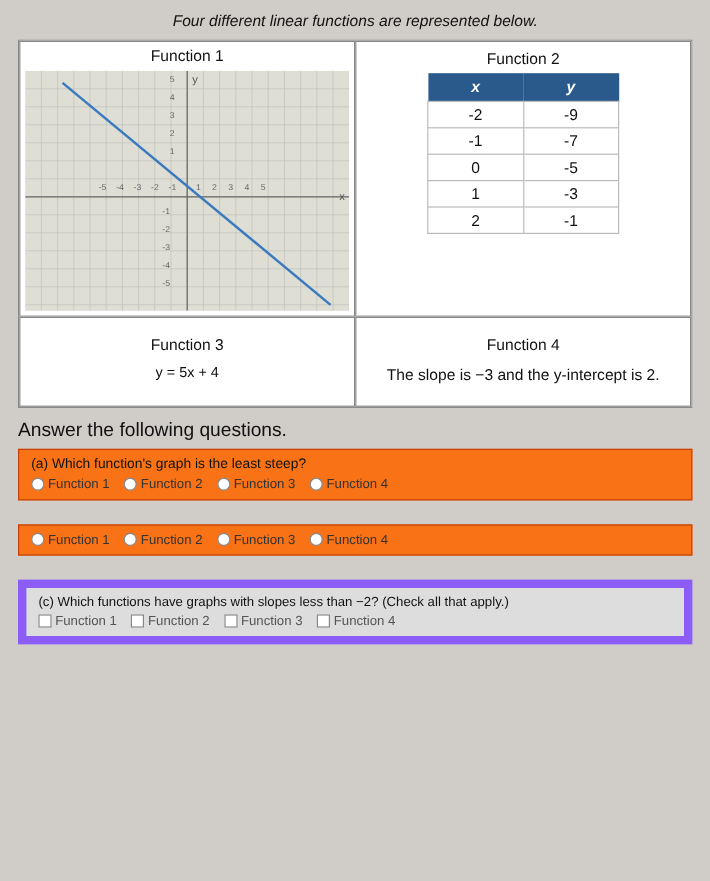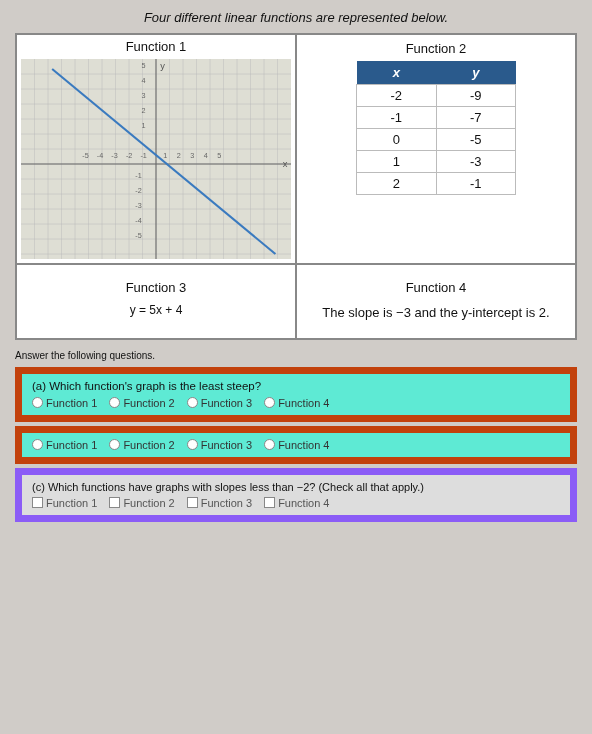--- a/index.html
+++ b/index.html
@@ -87,29 +87,29 @@
       padding: 15px 12px;
       text-align: center;
     }
     .func4-text {
       font-size: 13px;
       margin-top: 8px;
       line-height: 1.5;
     }
     
     .questions-label {
-      font-size: 10px;
+      font-size: 16px;
       margin-bottom: 6px;
       color: #111;
     }
     .question-box {
-      border: 7px solid #c2410c;
-      background: #5eead4;
+      border: 1px solid #c2410c;
+      background: #f97316;
       padding: 6px 10px;
-      margin-bottom: 4px;
+      margin-bottom: 20px;
     }
     .question-text {
       font-size: 11.5px;
       margin-bottom: 5px;
       color: #111;
     }
     .radio-group {
       display: flex;
       gap: 12px;
       align-items: center;

